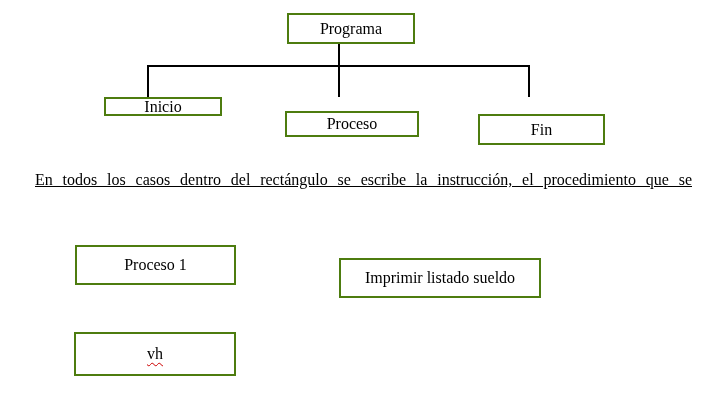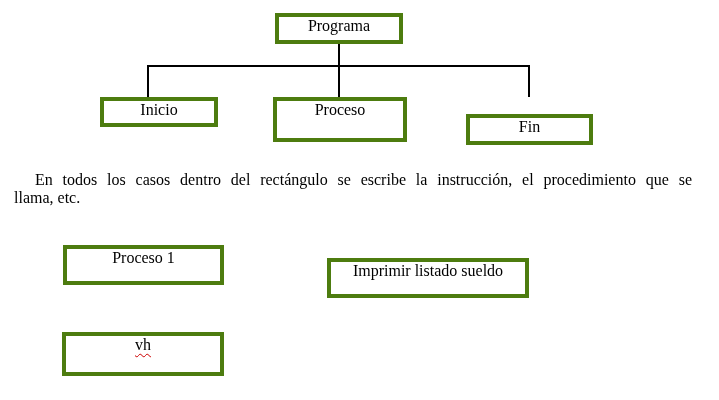--- a/index.html
+++ b/index.html
@@ -6,50 +6,52 @@
   #page{
     position:relative;
     width:719px;height:400px;
     background:#ffffff;
     font-family:"Liberation Serif","DejaVu Serif",serif;
     color:#000;
     overflow:hidden;
   }
   .box{
     position:absolute;
-    border:4px solid #4d7c0f;
+    border:2px solid #4d7c0f;
     box-sizing:border-box;
     display:flex;
-    align-items:flex-start;
+    align-items:center;
     justify-content:center;
     font-size:16px;
     background:#fff;
     white-space:pre;
+    margin-left:12px;
   }
   .line{position:absolute;background:#000;}
   
   #box-programa{left:275px;top:13px;width:128px;height:31px;}
-  #box-inicio  {left:100px; top:97px;width:118px;height:30px;}
-  #box-proceso {left:273px;top:97px;width:134px;height:45px;}
+  #box-inicio  {left:92px; top:97px;width:118px;height:19px;}
+  #box-proceso {left:273px;top:111px;width:134px;height:26px;}
   #box-fin     {left:466px;top:114px;width:127px;height:31px;}
   
   #vline-center{left:338px;top:44px;width:2px;height:53px;}
   #hline       {left:147px;top:65px;width:383px;height:2px;}
   #vline-left  {left:147px;top:65px;width:2px;height:32px;}
   #vline-right {left:528px;top:65px;width:2px;height:32px;}
   
   #paragraph{
     position:absolute;left:14px;top:171px;width:678px;
     font-size:16px;line-height:18px;
   }
   #paragraph .l1{
     text-indent:21px;
     text-align:justify;
     text-align-last:justify;
     white-space:normal;
+    text-decoration:underline;
   }
   
   #box-proceso1{left:63px; top:245px;width:161px;height:40px;}
   #box-imprimir{left:327px;top:258px;width:202px;height:40px;}
   #box-sueldo  {left:62px; top:332px;width:162px;height:44px;}
   #box-si      {left:328px;top:332px;width:192px;height:42px;}
   .squiggle{
     text-decoration:underline;
     text-decoration-style:wavy;
     text-decoration-color:#cc0000;
@@ -78,21 +80,20 @@
     <div id="box-proceso" class="box">
       <span>Proceso</span>
     </div>
     <div id="box-fin" class="box">
       <span>Fin</span>
     </div>
   </div>
 
   <div id="paragraph">
     <div class="l1">En todos los casos dentro del rectángulo se escribe la instrucción, el procedimiento que se</div>
-    <div class="l2">llama, etc.</div>
   </div>
 
   <div id="box-proceso1" class="box">
     <span>Proceso 1</span>
   </div>
 
   <div id="box-imprimir" class="box">
     <span>Imprimir listado sueldo</span>
   </div>
 

